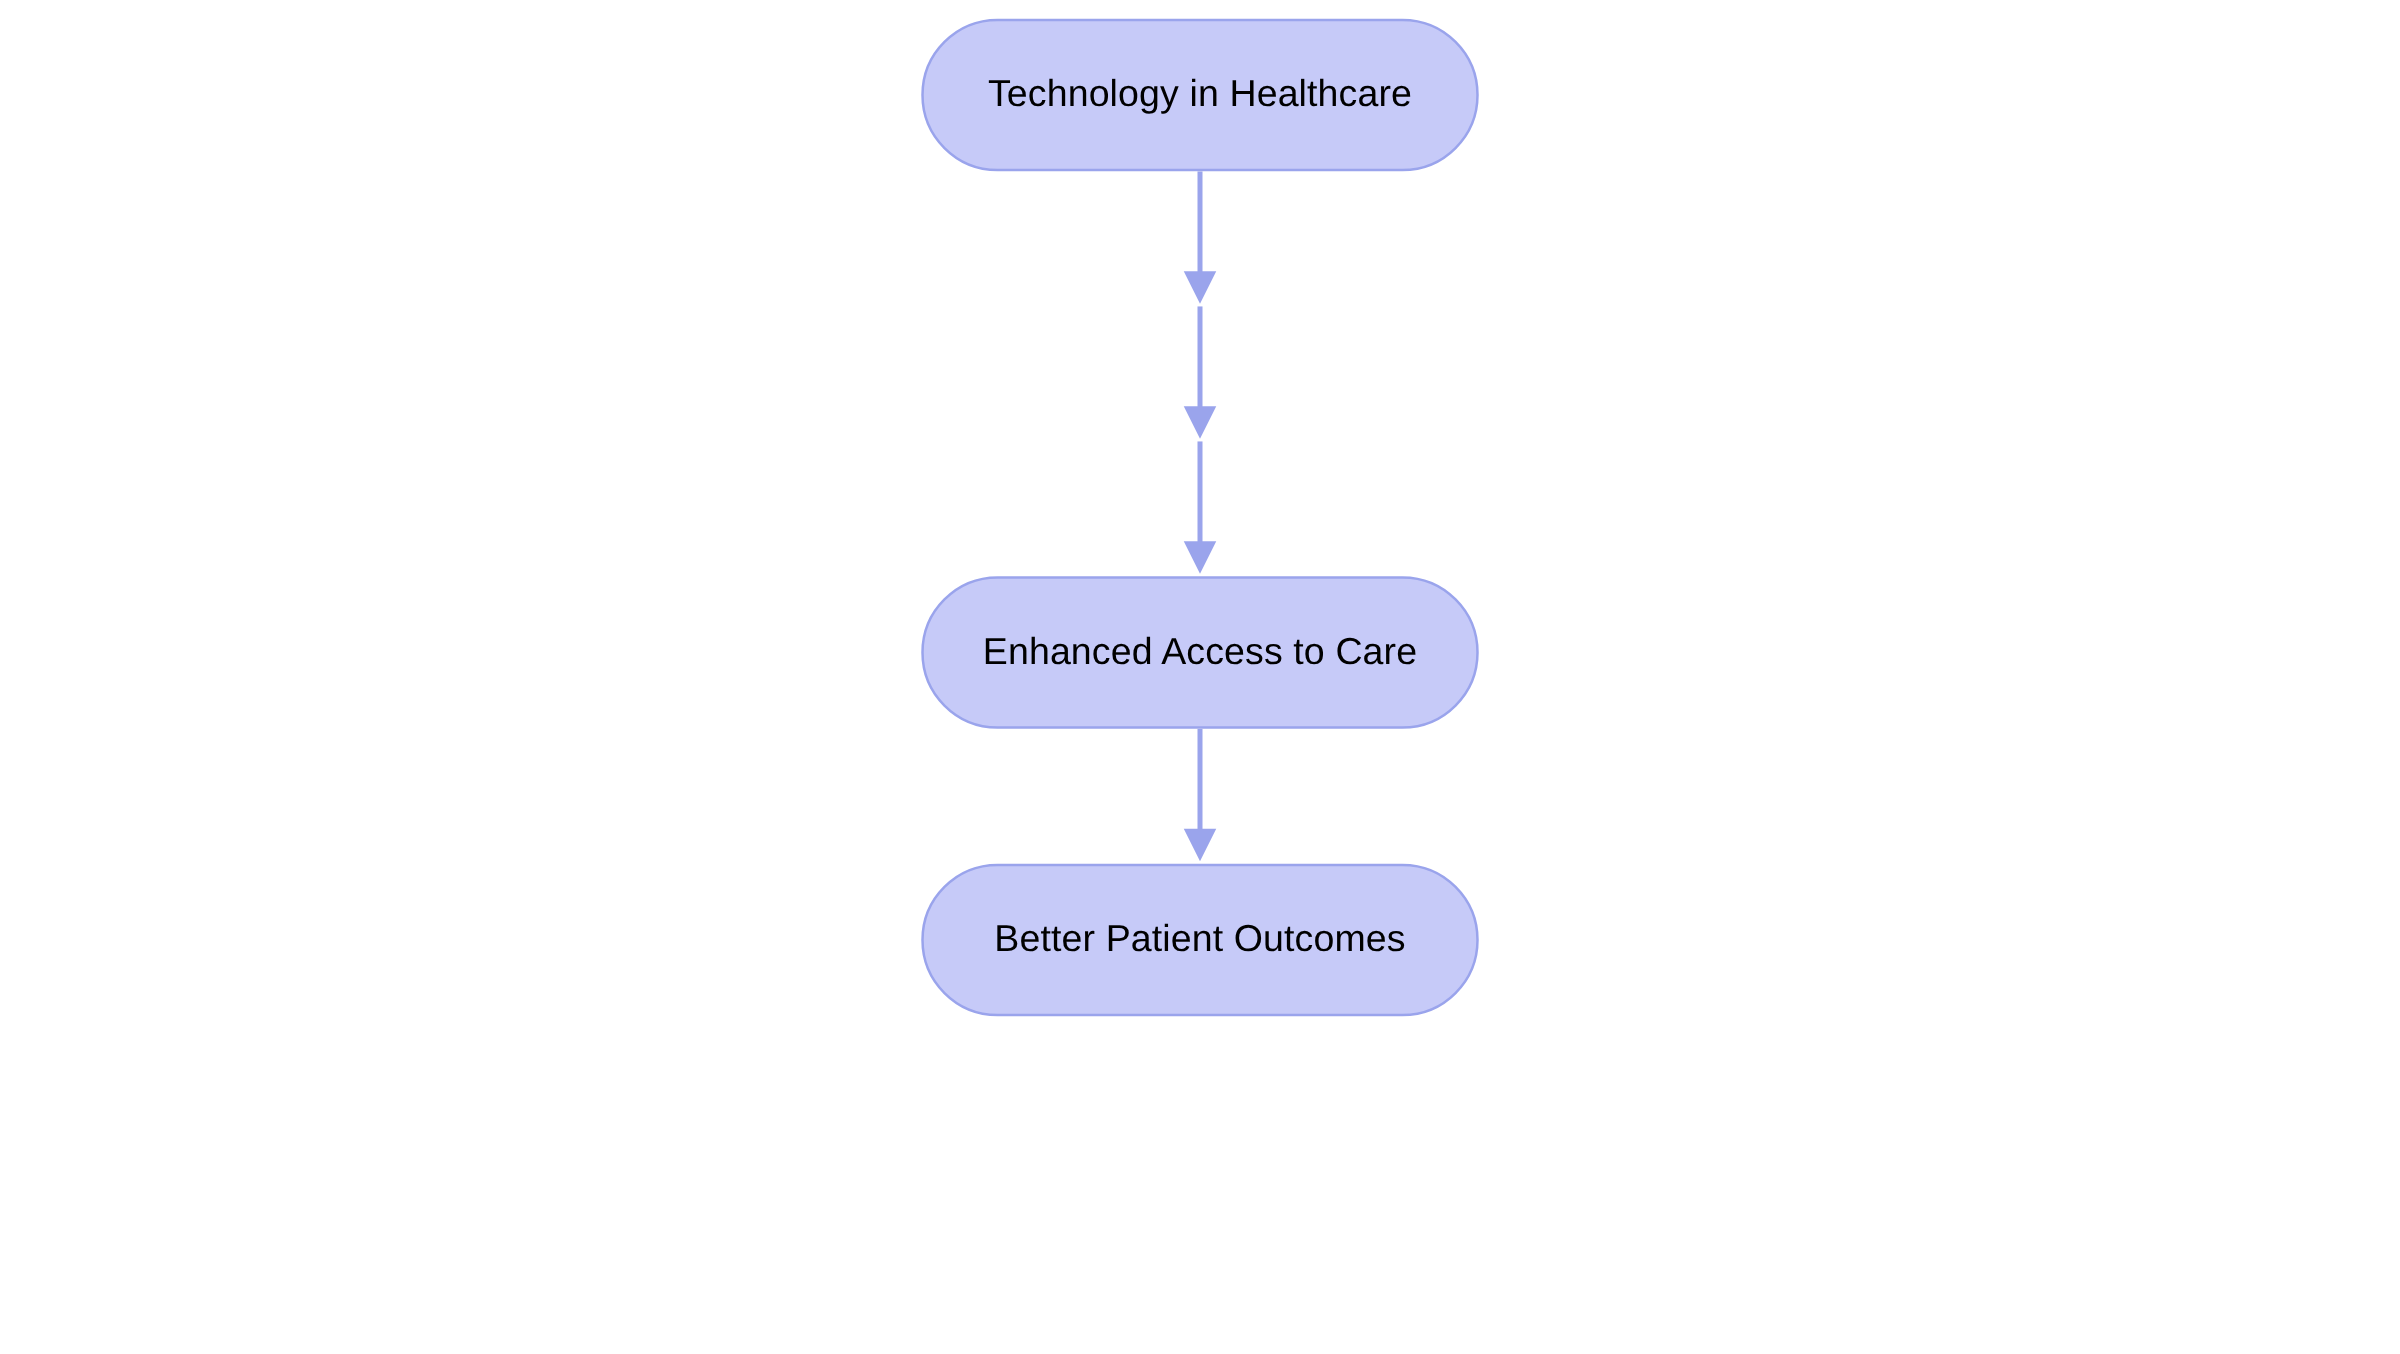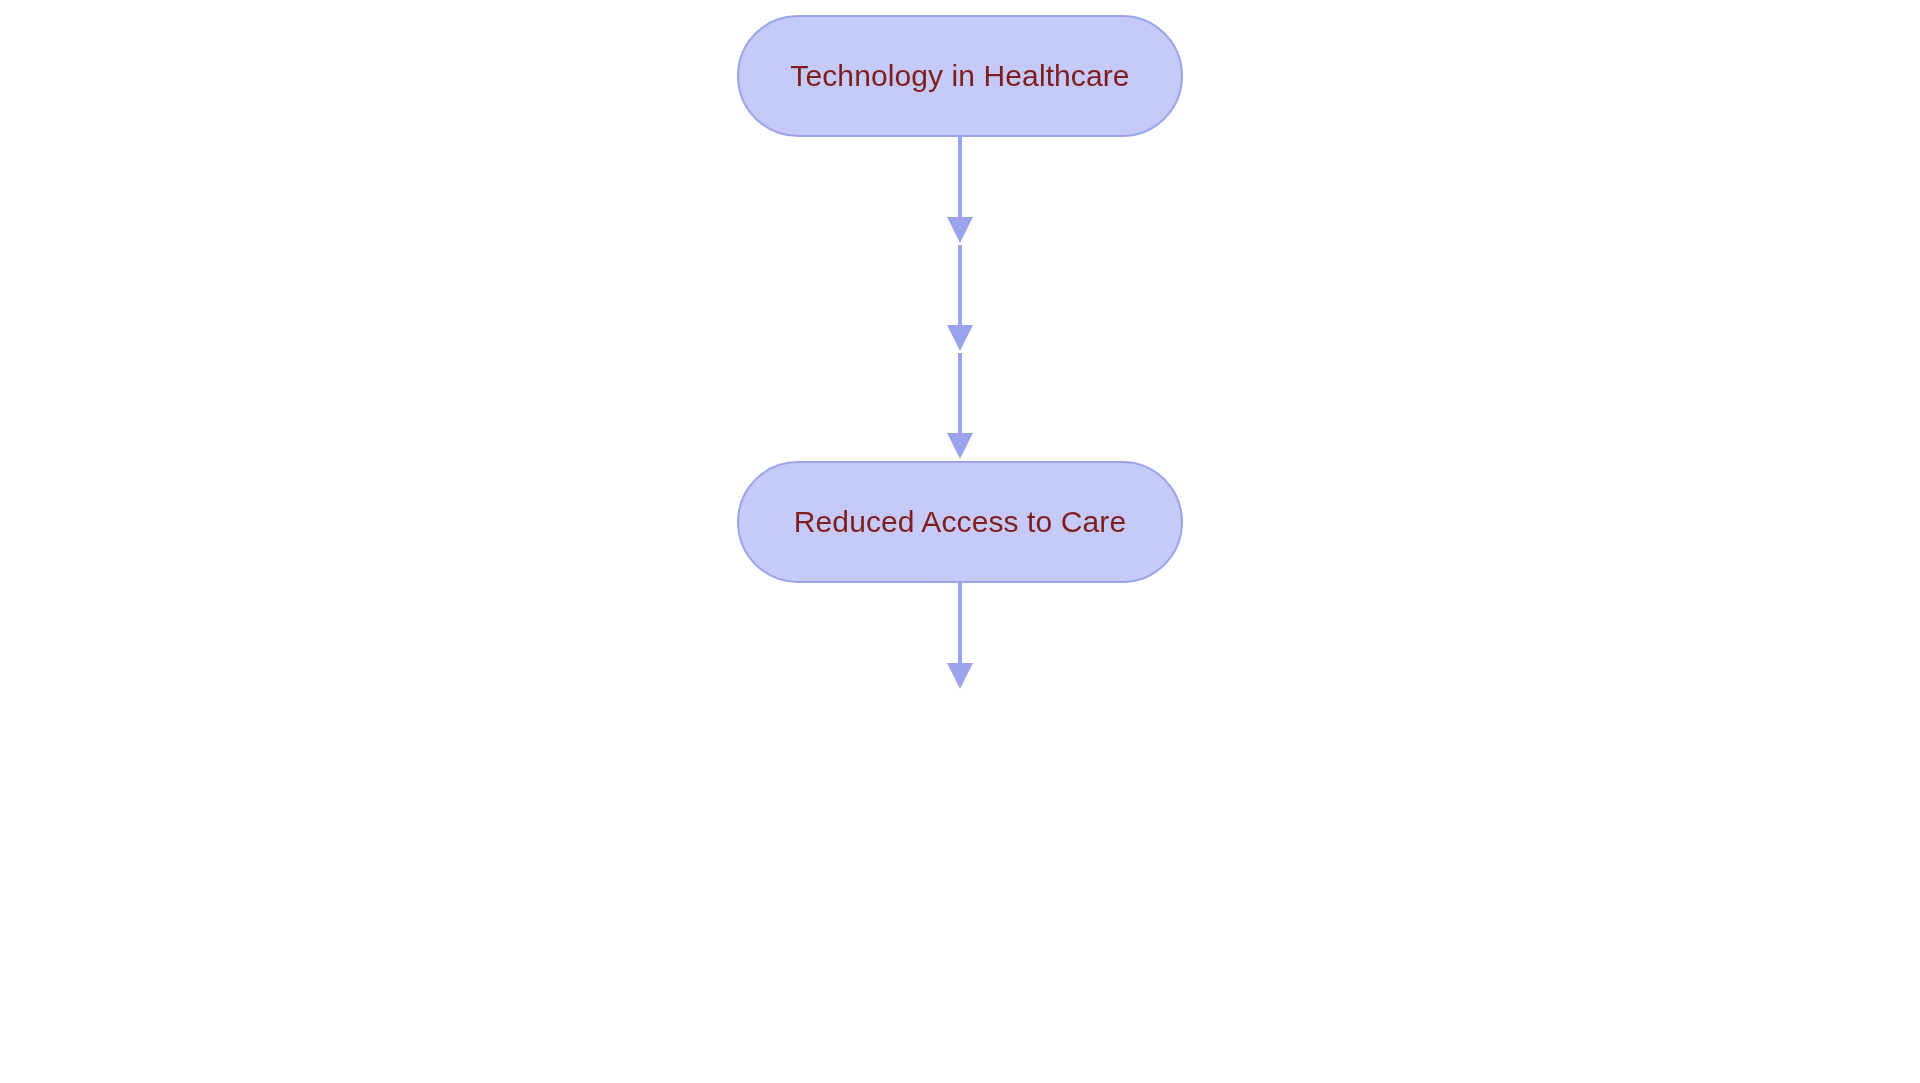--- a/index.html
+++ b/index.html
@@ -41,21 +41,21 @@
     border-radius: 61px;
     background: #c6caf8;
     border: 2px solid #9aa4ec;
     display: flex;
     align-items: center;
     justify-content: center;
     flex: 0 0 auto;
   }
 
   .flow-node-label {
-    color: #7f1d1d;
+    color: #000000;
     font-family: "Liberation Sans", sans-serif;
     font-size: 30px;
     font-weight: 400;
     letter-spacing: 0.1px;
     white-space: nowrap;
     line-height: 1;
   }
 
   .node-w-wide   { width: 446px; }
   .node-w-narrow { width: 316px; }
@@ -100,25 +100,28 @@
 
 
     <div class="flow-connector">
       <svg viewBox="0 0 40 108" xmlns="http://www.w3.org/2000/svg" aria-hidden="true">
         <line x1="20" y1="0" x2="20" y2="84" stroke="#9aa4ec" stroke-width="4"></line>
         <polygon points="7,80 33,80 20,106" fill="#9aa4ec"></polygon>
       </svg>
     </div>
 
     <div class="flow-node node-w-wide">
-      <span class="flow-node-label">Reduced Access to Care</span>
+      <span class="flow-node-label">Enhanced Access to Care</span>
     </div>
 
     <div class="flow-connector">
       <svg viewBox="0 0 40 108" xmlns="http://www.w3.org/2000/svg" aria-hidden="true">
         <line x1="20" y1="0" x2="20" y2="84" stroke="#9aa4ec" stroke-width="4"></line>
         <polygon points="7,80 33,80 20,106" fill="#9aa4ec"></polygon>
       </svg>
     </div>
 
+    <div class="flow-node node-w-wide">
+      <span class="flow-node-label">Better Patient Outcomes</span>
+    </div>
 
   </div>
 </div>
 
 </body></html>

